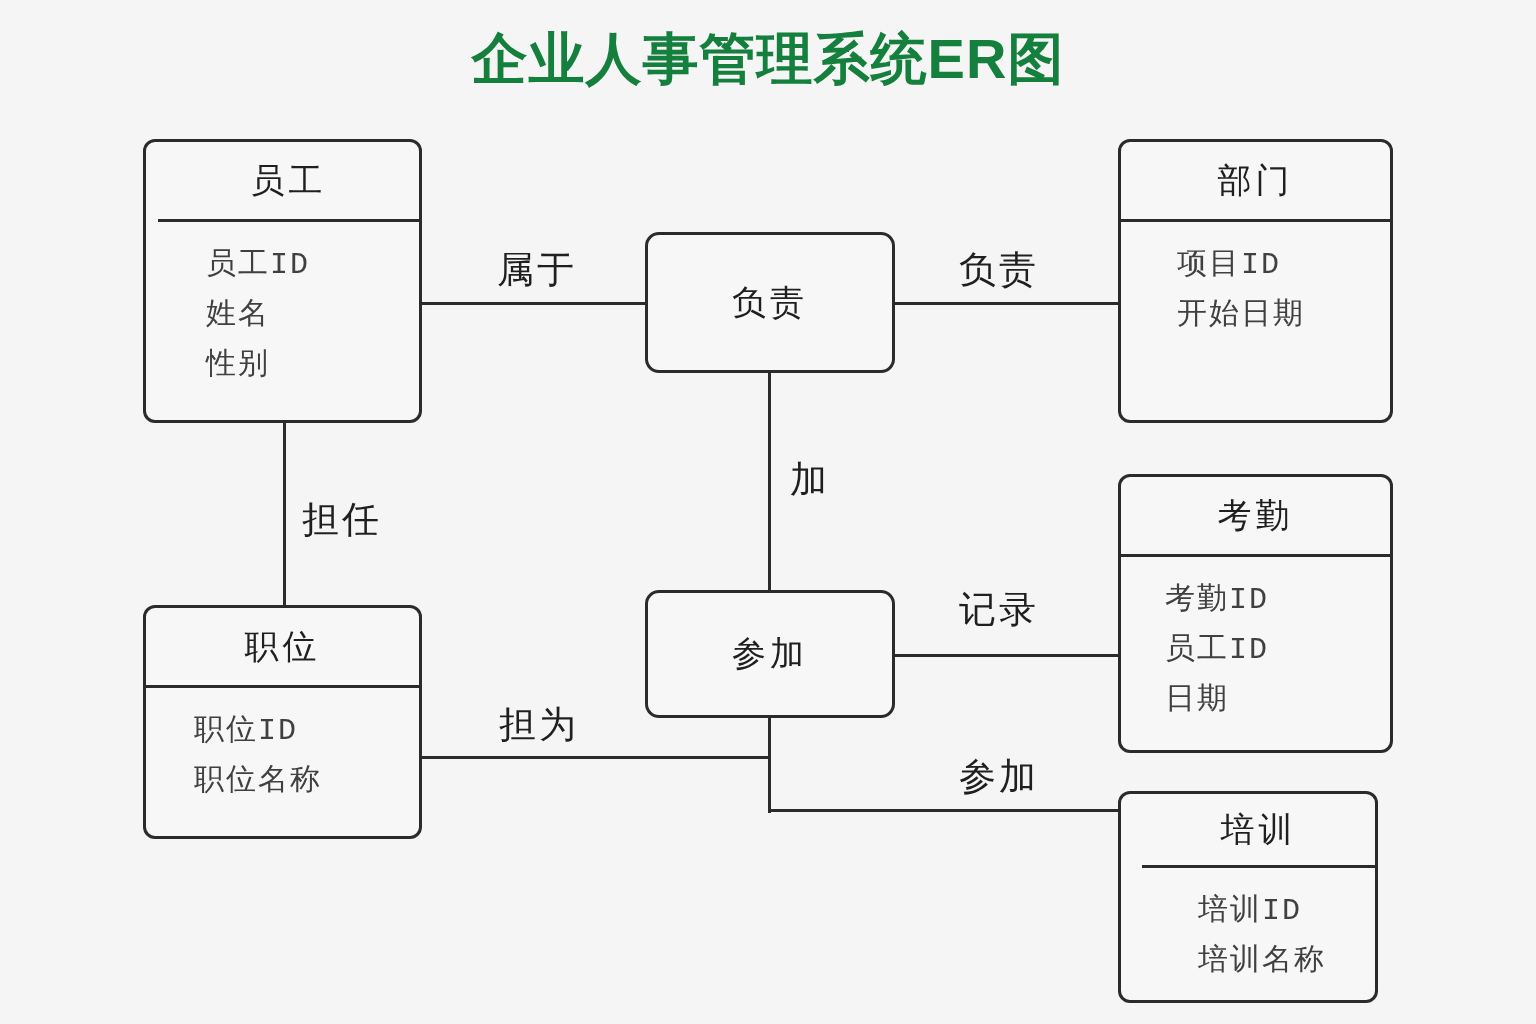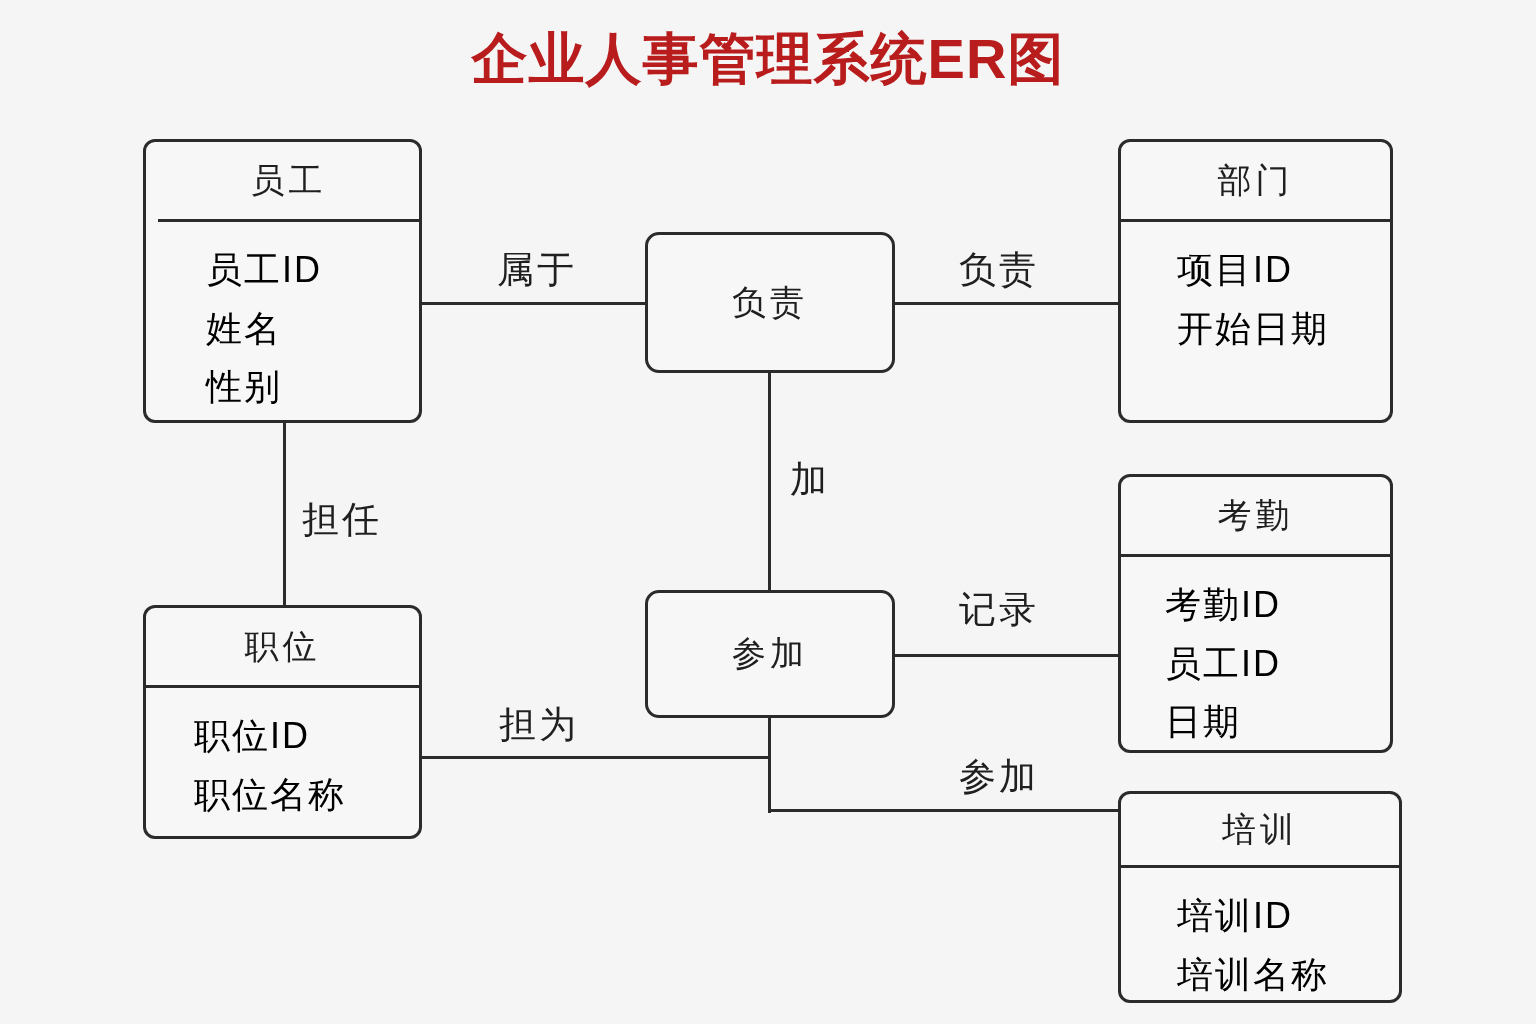--- a/index.html
+++ b/index.html
@@ -24,21 +24,21 @@
   
   .diagram-title {
     position: absolute;
     left: 0;
     top: 22px;
     width: 1536px;
     text-align: center;
     font-size: 56px;
     font-weight: bold;
     letter-spacing: 1px;
-    color: #b91c1c;
+    color: #15803d;
     white-space: nowrap;
   }
 
   
   .entity {
     position: absolute;
     box-sizing: border-box;
     background: #f7f7f7;
     border: 3px solid #2b2b2b;
     border-radius: 12px;
@@ -58,25 +58,26 @@
     color: #1f1f1f;
   }
   .entity-body {
     box-sizing: border-box;
     padding: 22px 0 0 48px;
     display: flex;
     flex-direction: column;
     gap: 6px;
   }
   .attr {
-    font-size: 36px;
+    font-size: 30px;
     line-height: 1.46;
     letter-spacing: 2px;
-    color: #000000;
+    color: #404040;
     white-space: nowrap;
+    font-family: Liberation Mono, monospace;
   }
 
   
   .relationship {
     position: absolute;
     box-sizing: border-box;
     background: #f7f7f7;
     border: 3px solid #2b2b2b;
     border-radius: 14px;
     display: flex;
@@ -167,21 +168,21 @@
 
   <div class="entity" style="left:1118px; top:474px; width:275px; height:279px;">
     <div class="entity-header" style="height:80px;">考勤</div>
     <div class="entity-body" style="padding-left:44px;">
       <div class="attr">考勤ID</div>
       <div class="attr">员工ID</div>
       <div class="attr">日期</div>
     </div>
   </div>
 
-  <div class="entity" style="left:1118px; top:791px; width:284px; height:212px;">
+  <div class="entity" style="left:1118px; top:791px; width:260px; height:212px;padding-left:21px;">
     <div class="entity-header" style="height:74px;">培训</div>
     <div class="entity-body" style="padding-left:56px;">
       <div class="attr">培训ID</div>
       <div class="attr">培训名称</div>
     </div>
   </div>
 
   <div class="relationship" style="left:645px; top:232px; width:250px; height:141px;">负责</div>
 
   <div class="relationship" style="left:645px; top:590px; width:250px; height:128px;">参加</div>

